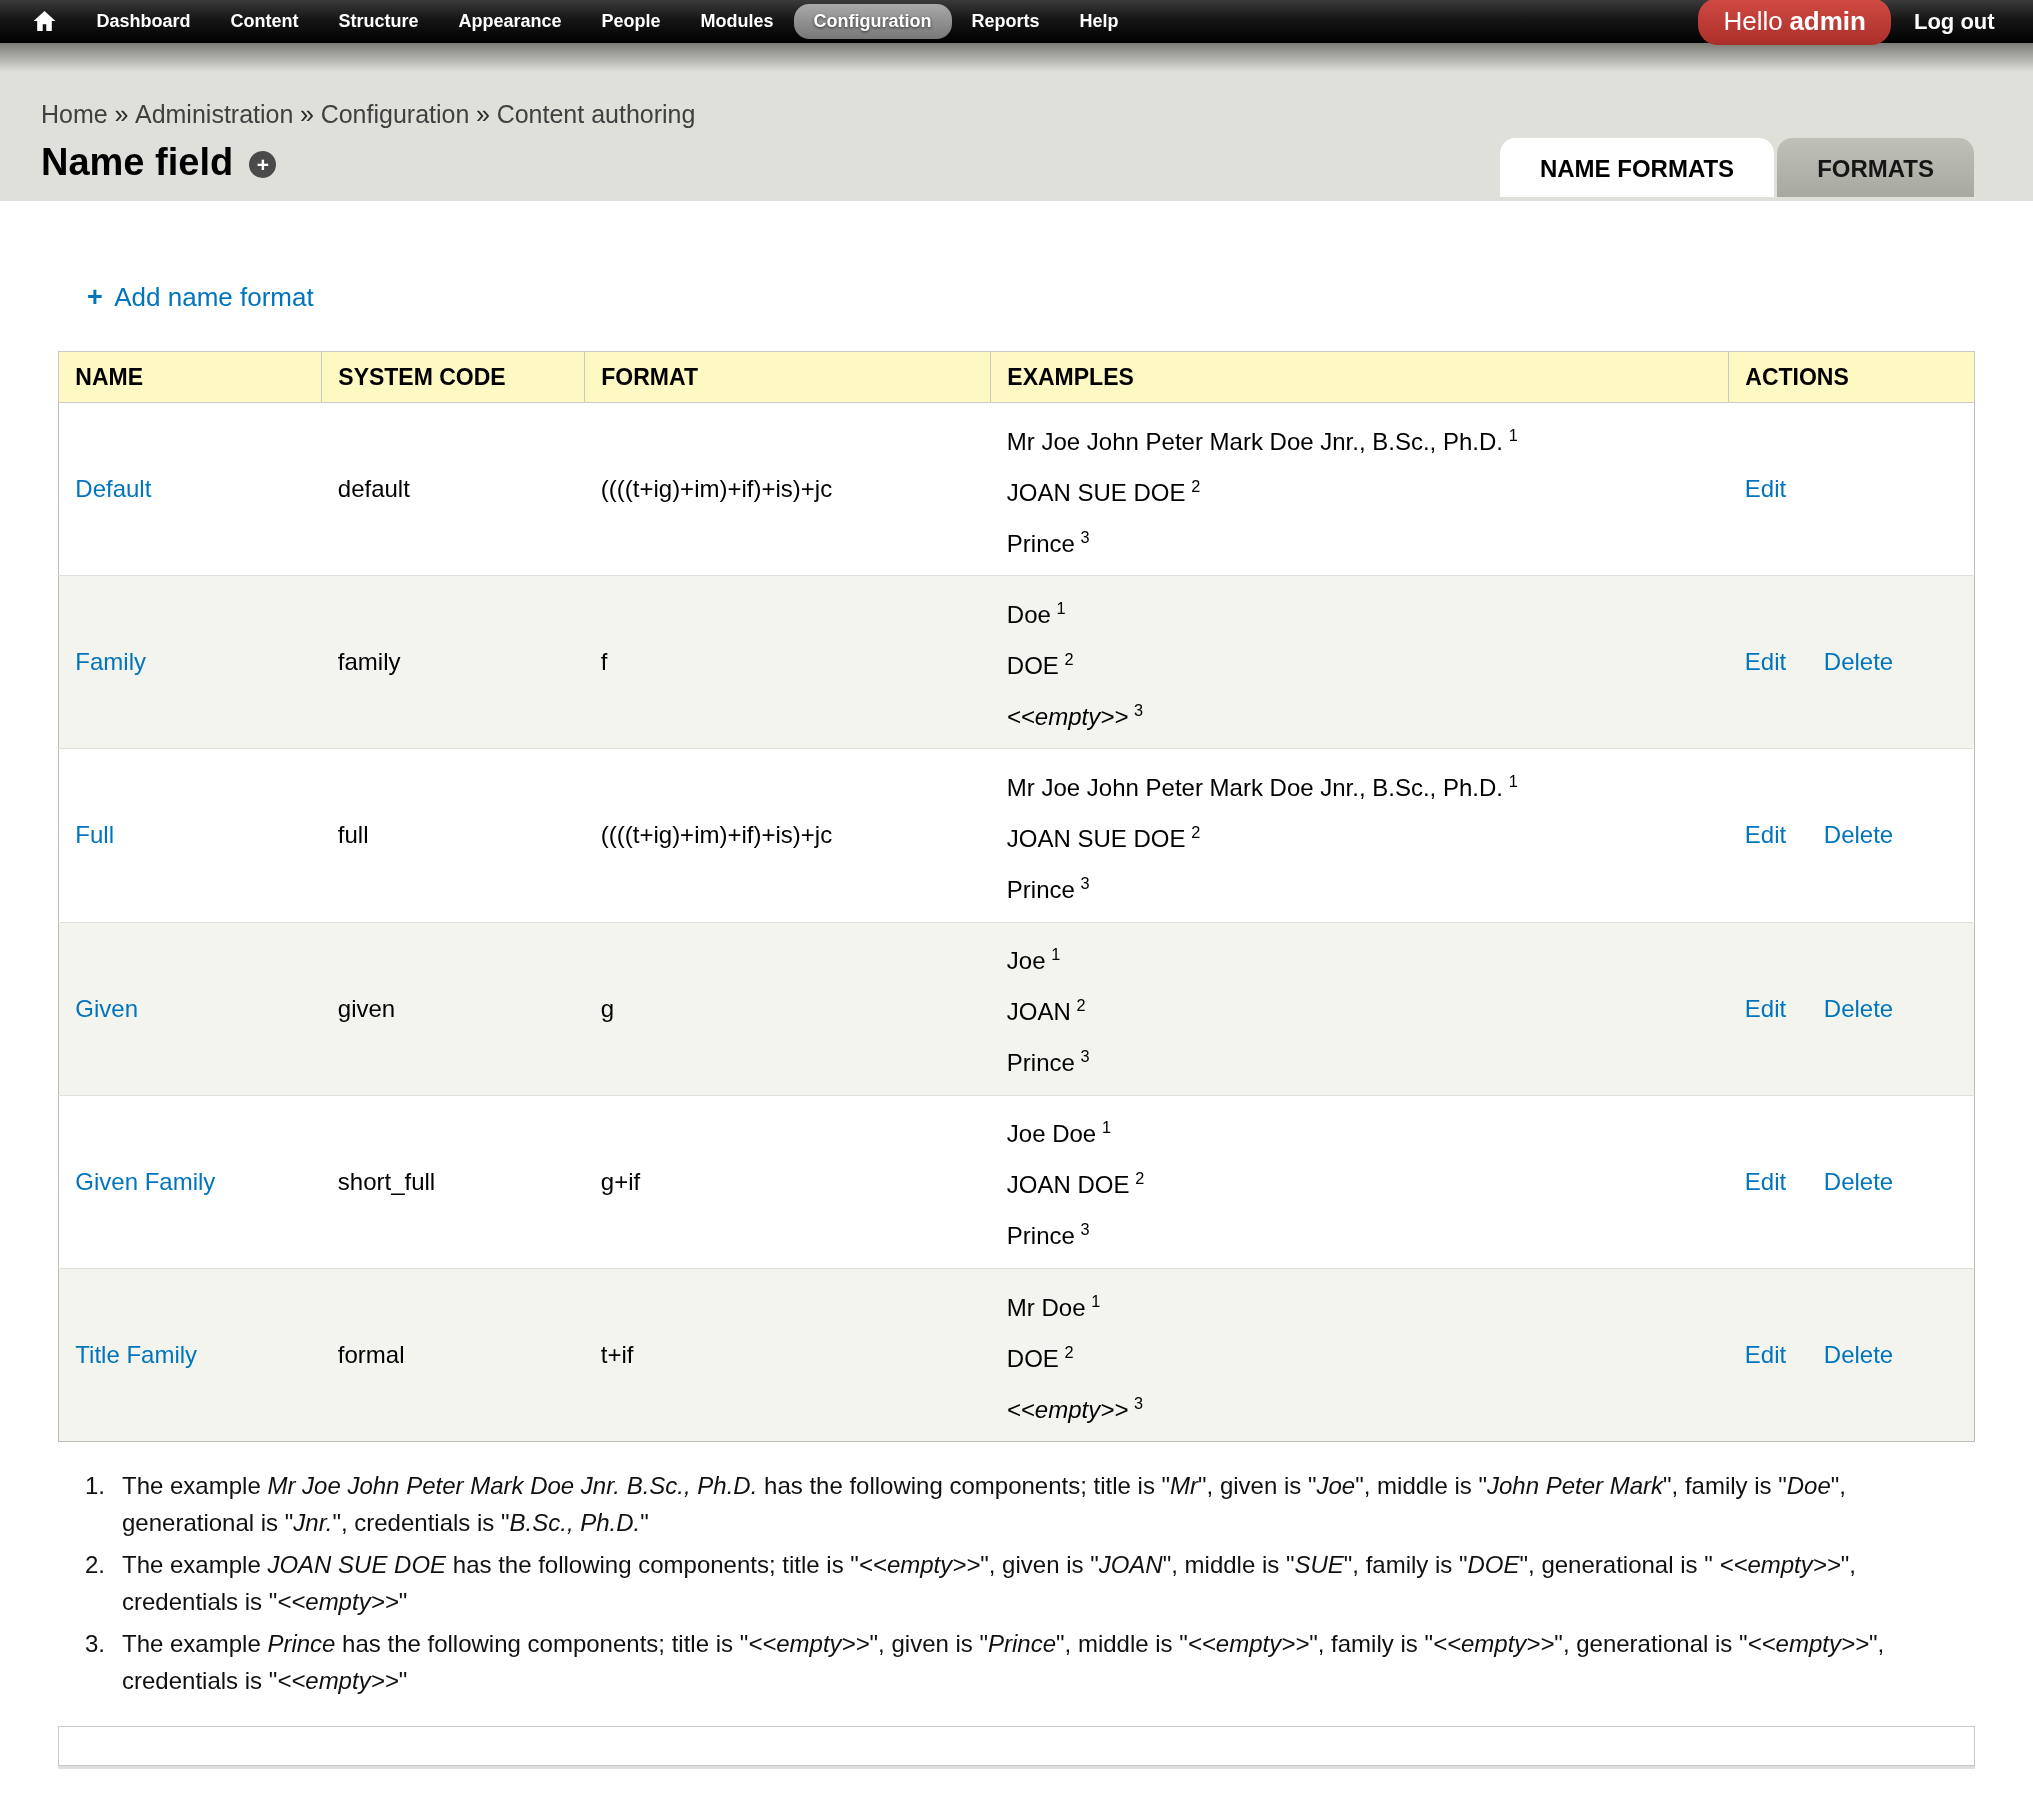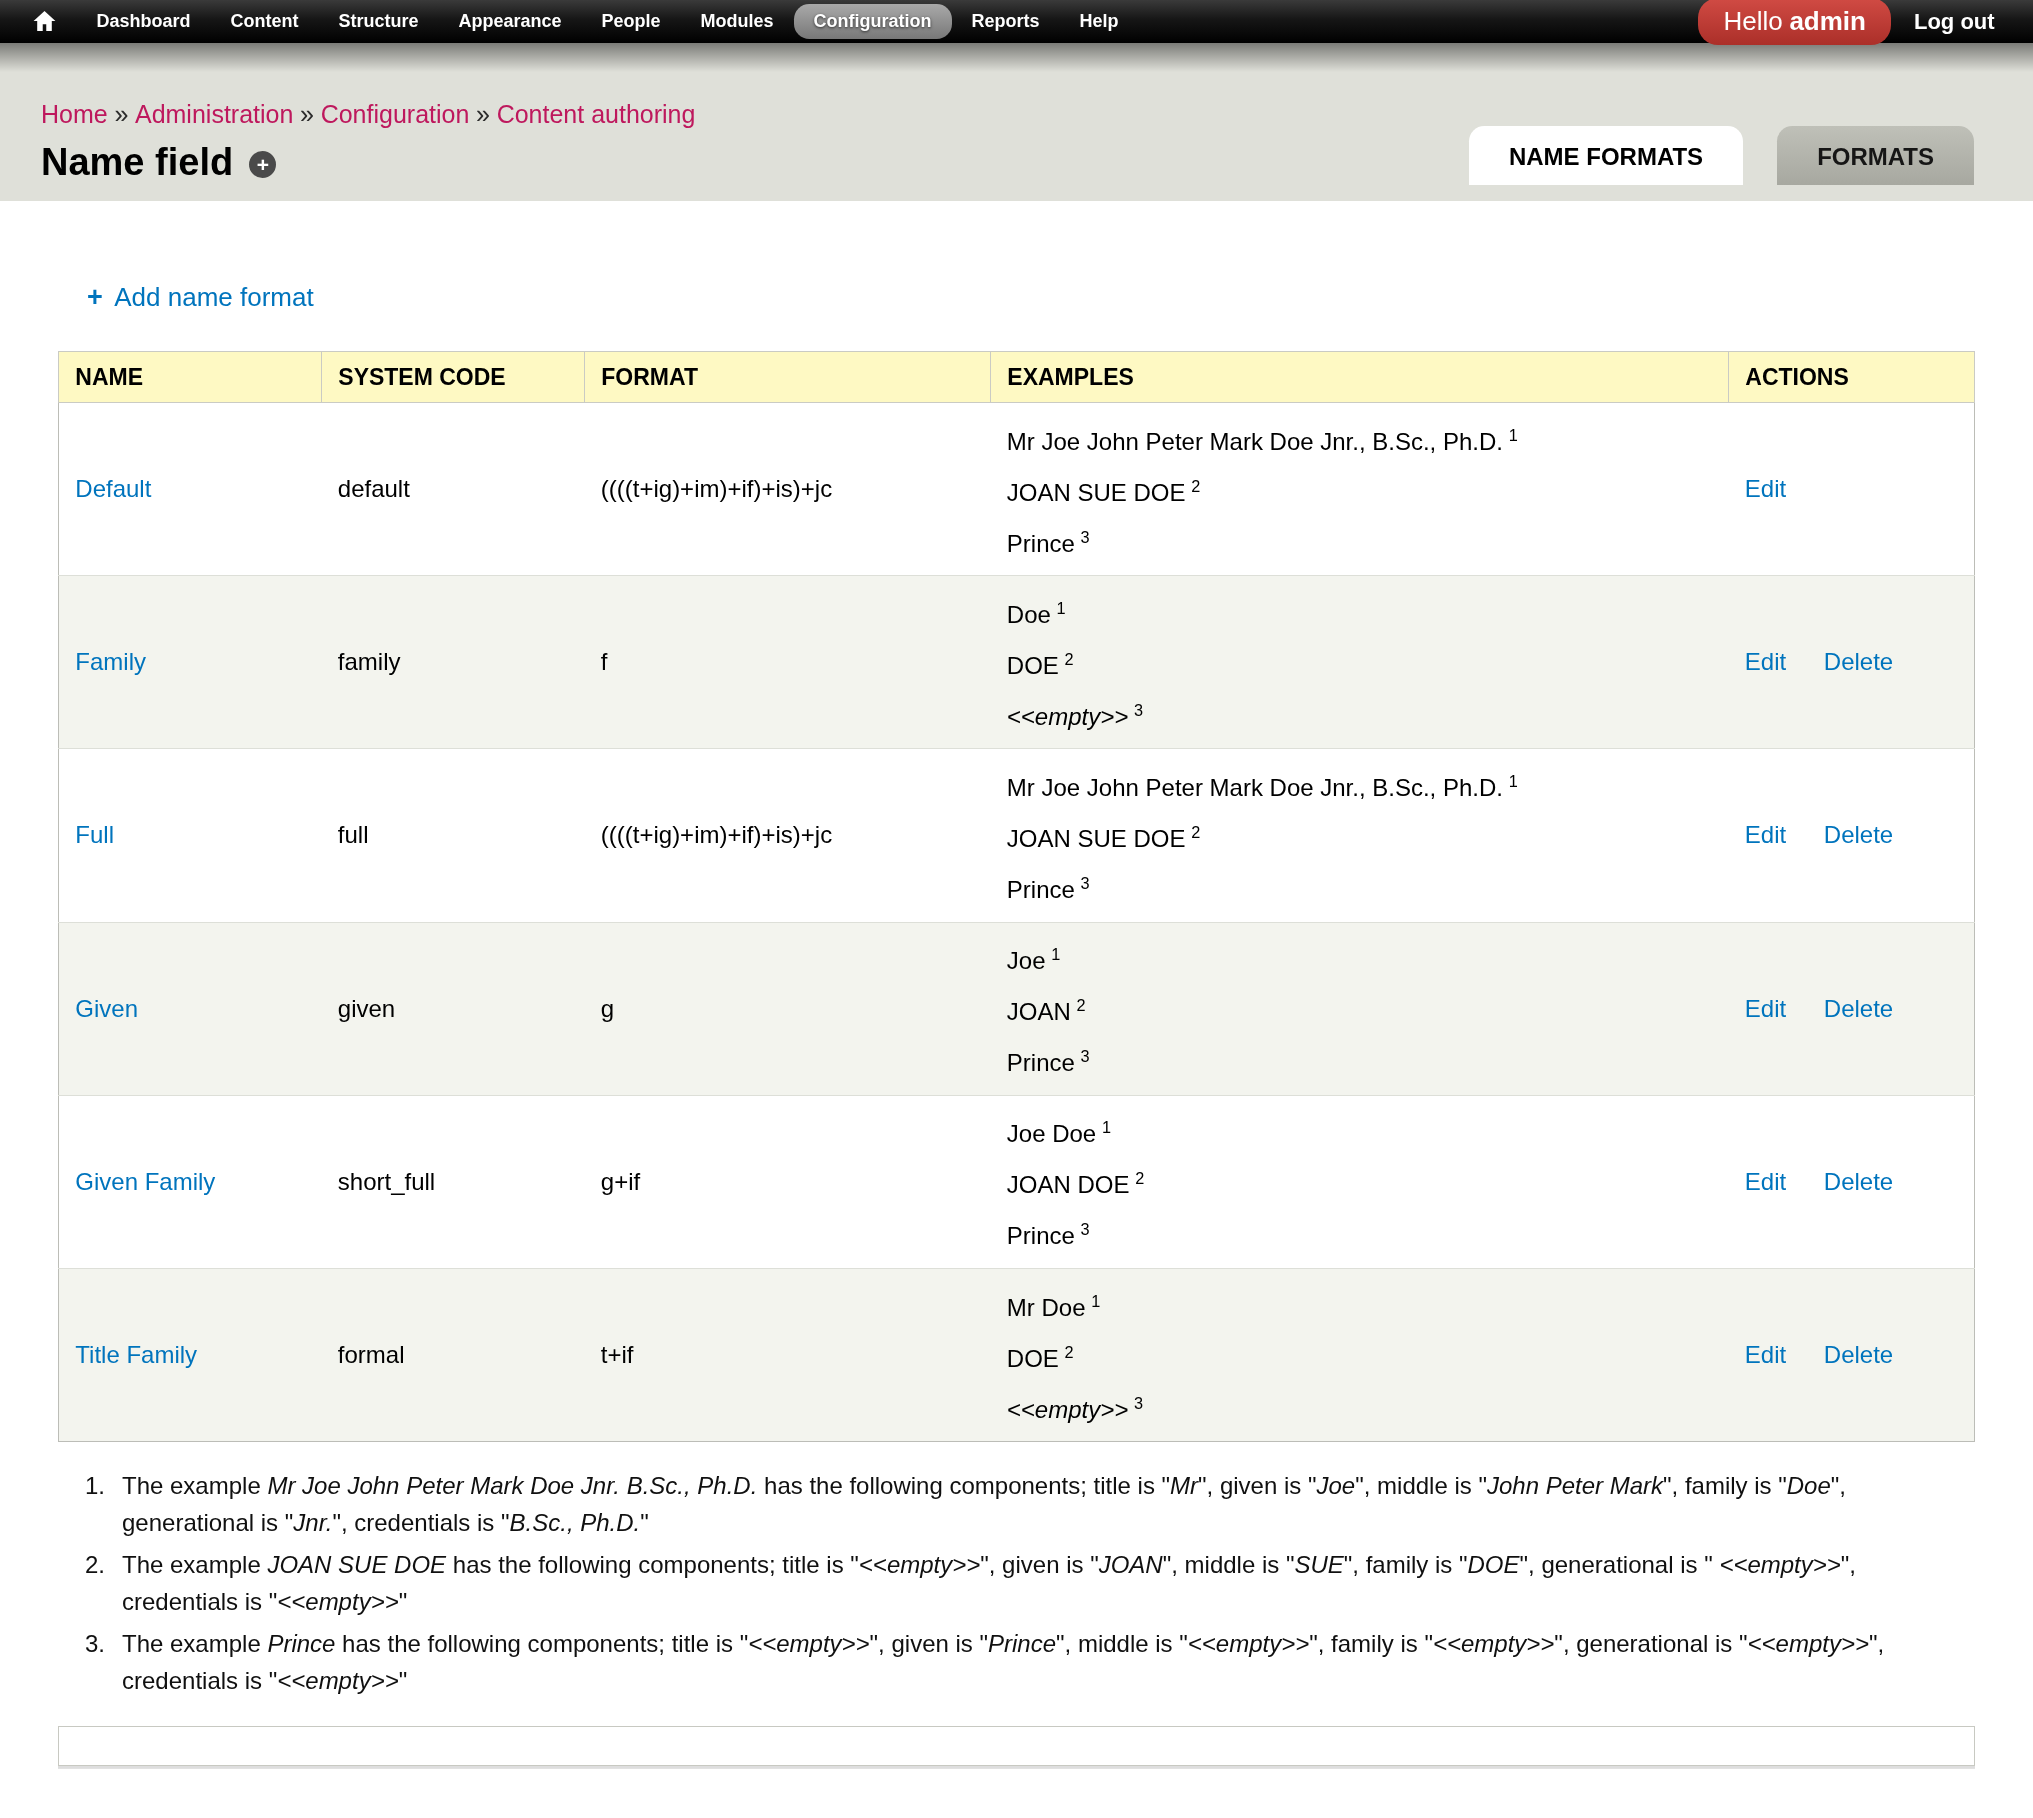--- a/index.html
+++ b/index.html
@@ -42,31 +42,31 @@
   .logout { color: #fff; font-size: 22px; font-weight: bold; text-decoration: none; padding: 7.6px 13.4px; white-space: nowrap; }
 
   
   .page-header { position: relative; height: 158px; background: #dfe0d9; padding-left: 41px; }
   .page-header::before {
     content: ""; position: absolute; left: 0; right: 0; top: 0; height: 29px;
     background: linear-gradient(rgba(0,0,0,.45), rgba(0,0,0,0));
     pointer-events: none;
   }
   .breadcrumb { padding-top: 57px; font-size: 25px; }
-  .breadcrumb a { color: #be185d; text-decoration: none; }
+  .breadcrumb a { color: #404040; text-decoration: none; }
   .bc-sep { color: #2c2c2c; margin: 0 6.7px; }
   .title-row { display: flex; align-items: center; gap: 16.3px; margin-top: 11.5px; }
   .page-title { margin: 0; font-size: 38px; font-weight: bold; color: #000; }
   .shortcut-icon {
     width: 27px; height: 27px; border-radius: 50%;
     background: #4a4a4a; color: #fff; font-size: 21px; font-weight: bold;
     display: flex; align-items: center; justify-content: center;
     margin-top: 5.7px; line-height: 1; user-select: none;
   }
-  .tabs { position: absolute; right: 59px; bottom: 16px; display: flex; gap: 34px; }
+  .tabs { position: absolute; right: 59px; bottom: 4px; display: flex; gap: 3px; }
   .tab {
     display: block; padding: 17px 40px 14.3px;
     font-size: 24px; font-weight: bold; text-decoration: none;
     border-radius: 15.3px 15.3px 0 0; color: #000; white-space: nowrap;
   }
   .tab.active { background: #fff; }
   .tab.inactive { background: linear-gradient(#bfc0b8, #a7a8a0); color: #161616; }
 
   
   .content { padding: 0 58px; }

